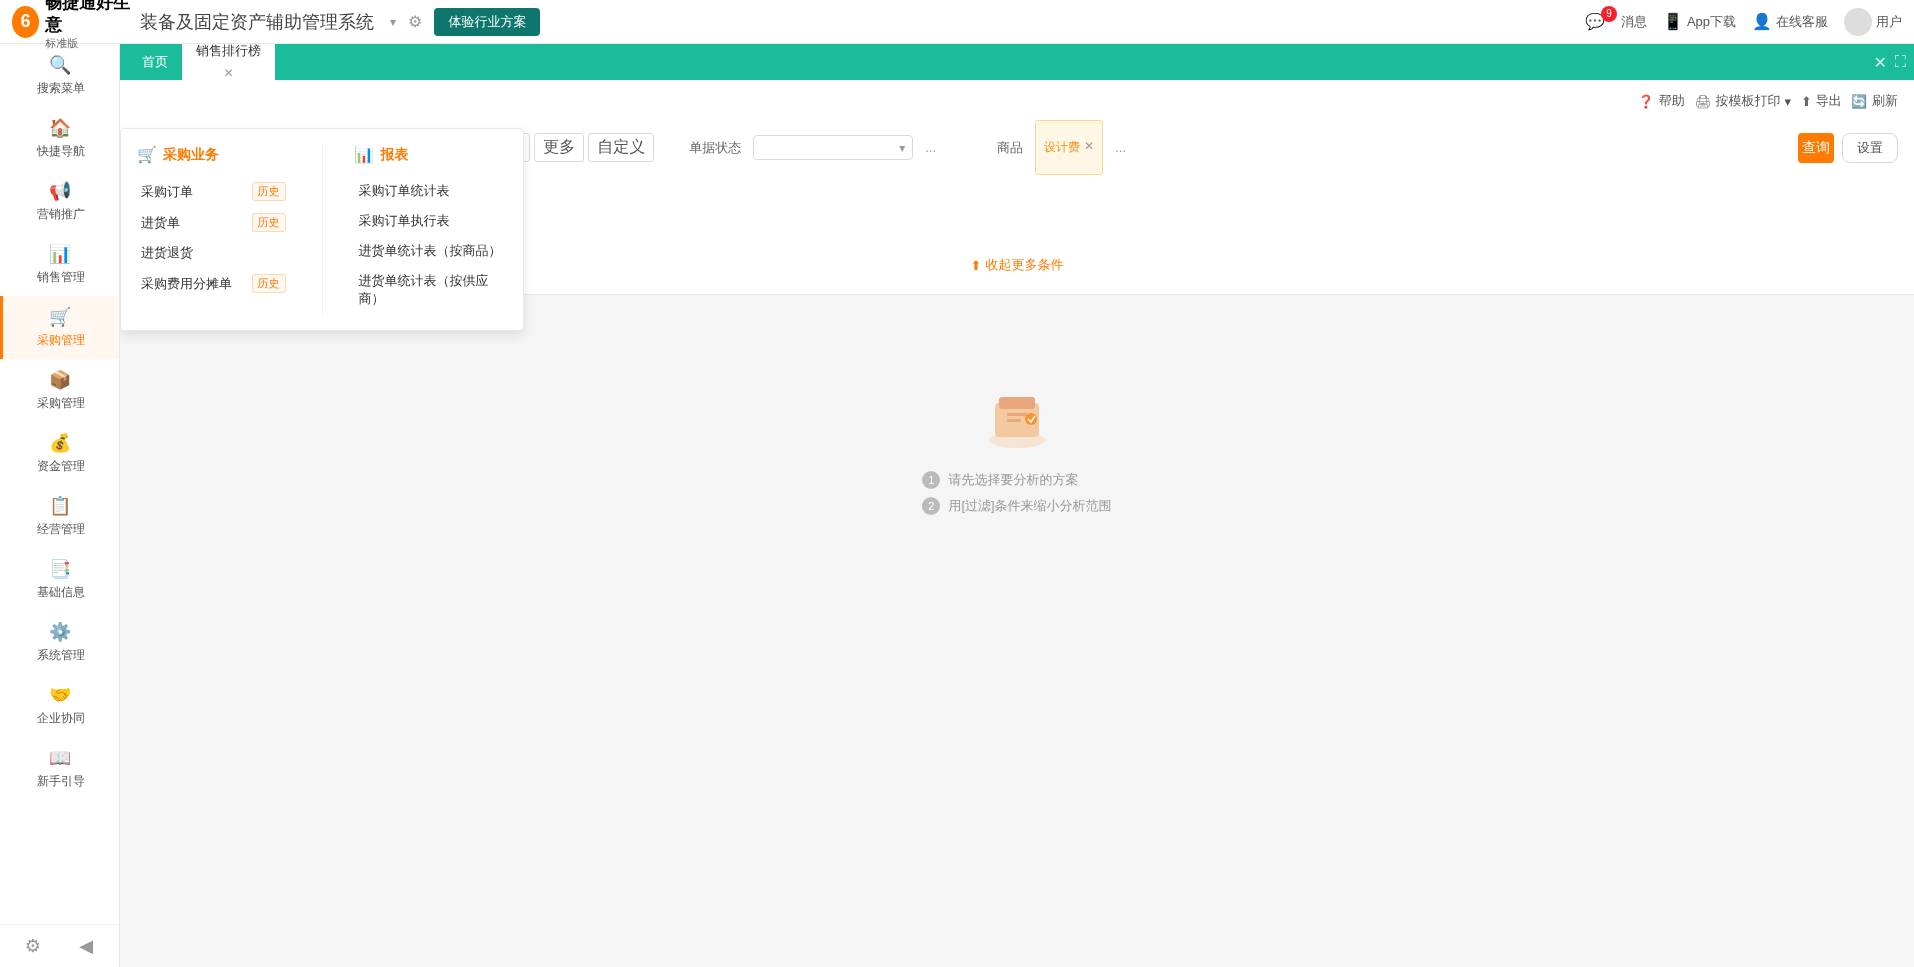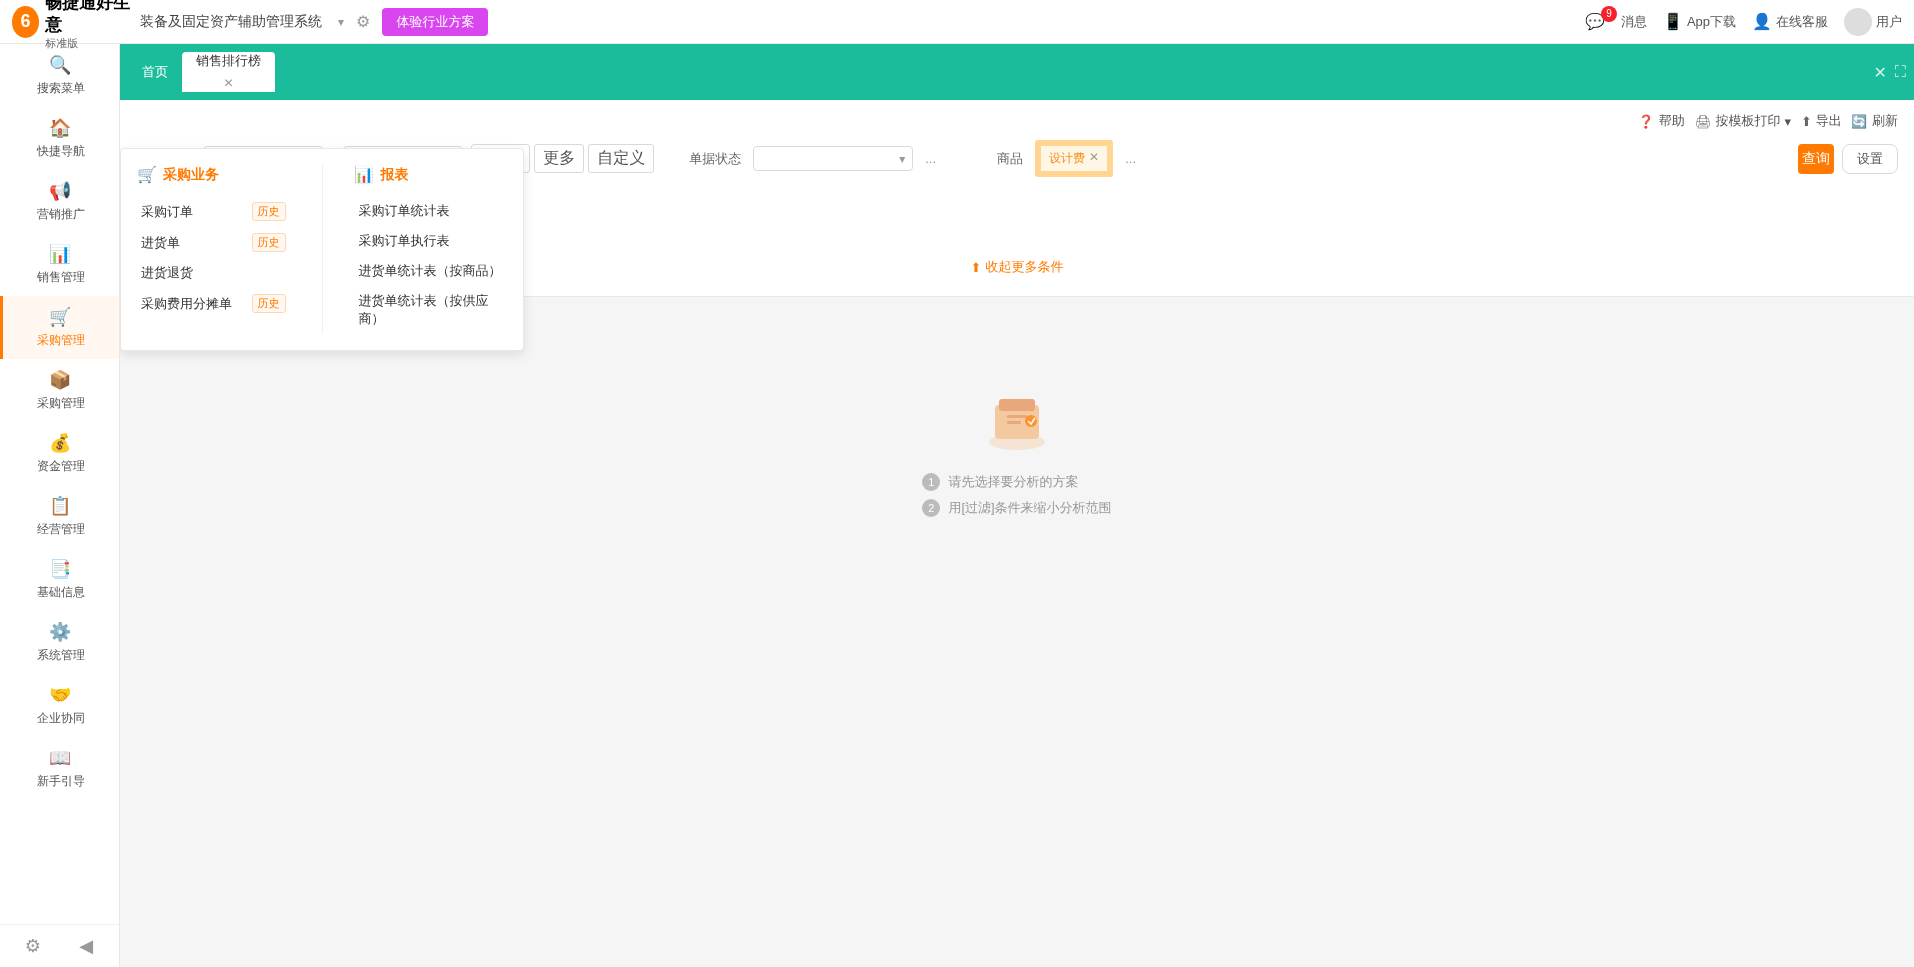--- a/index.html
+++ b/index.html
@@ -31,28 +31,28 @@
     }
     .logo-text { font-size: 11px; color: #666; line-height: 1.3; }
     .logo-text .brand { color: #000000; font-weight: bold; font-size: 17px; }
     .header-middle {
       flex: 1;
       display: flex;
       align-items: center;
       gap: 8px;
     }
     .system-title {
-      font-size: 14px;
+      font-size: 18px;
       color: #444;
       padding: 0 8px;
     }
     .dropdown-arrow { color: #999; font-size: 12px; cursor: pointer; }
     .gear-icon { color: #999; font-size: 16px; cursor: pointer; margin: 0 4px; }
     .industry-btn {
-      background: #d946ef;
+      background: #0f766e;
       color: white;
       border: none;
       border-radius: 4px;
       padding: 5px 14px;
       cursor: pointer;
       font-size: 13px;
     }
     .header-right {
       display: flex;
       align-items: center;
@@ -132,21 +132,21 @@
     
     .content-area {
       flex: 1;
       display: flex;
       flex-direction: column;
       overflow: hidden;
     }
 
     
     .tab-bar {
-      height: 56px;
+      height: 36px;
       background: #1abc9c;
       display: flex;
       align-items: center;
       padding: 0 8px;
     }
     .tab-item {
       height: 40px;
       display: flex;
       align-items: center;
       padding: 0 14px;
@@ -249,23 +249,23 @@
       transform: translateY(-50%);
       color: #999;
       pointer-events: none;
       font-size: 12px;
     }
     .tag {
       display: inline-flex;
       align-items: flex-start;
       gap: 4px;
       background: #e6f7ff;
-      border: 6px solid #14b8a6;
+      border: 1px solid #14b8a6;
       border-radius: 3px;
-      padding: 4px 8px;
+      padding: 18px 8px;
       font-size: 12px;
       color: #1890ff;
     }
     .tag.orange-tag {
       background: #fff7e6;
       border-color: #ffd591;
       color: #fa8c16;
     }
     .tag-close { cursor: pointer; color: #999; }
     .more-dots { color: #999; cursor: pointer; margin-left: 4px; }

